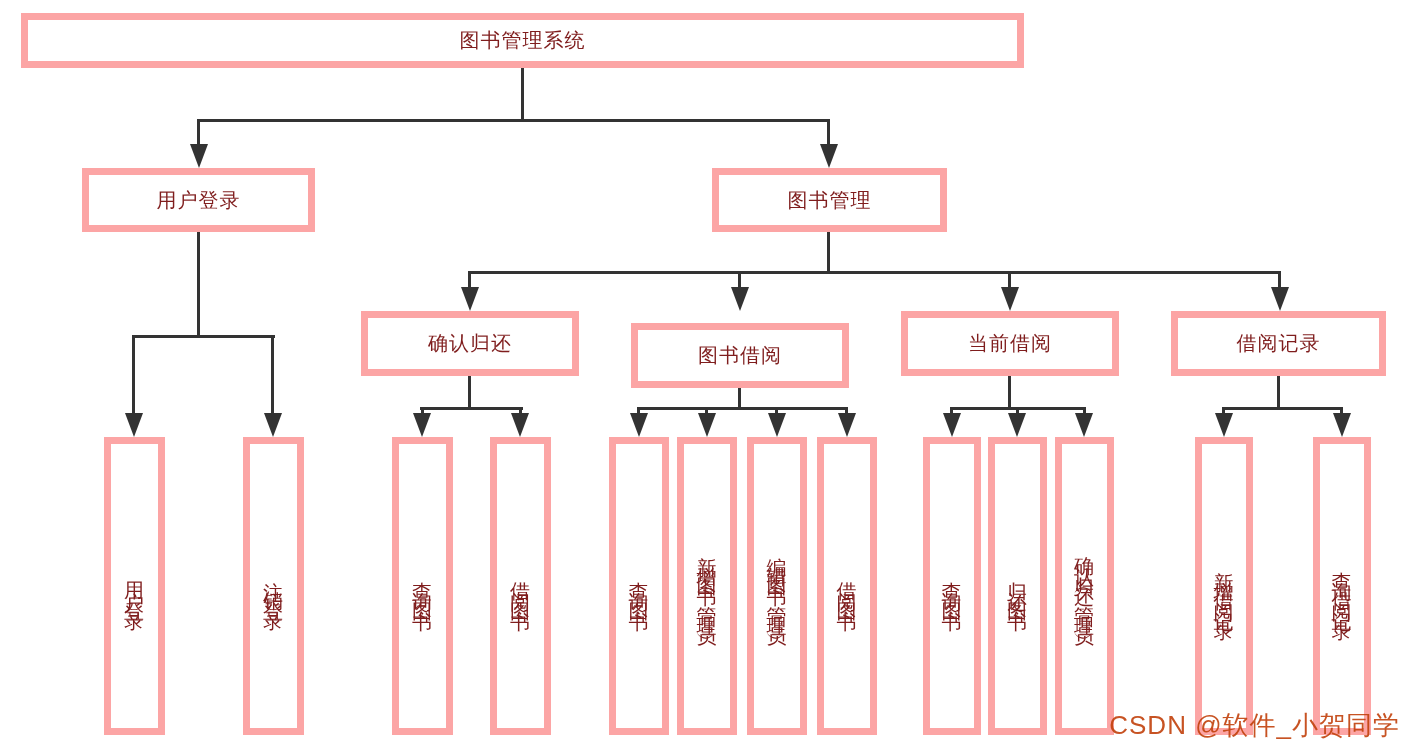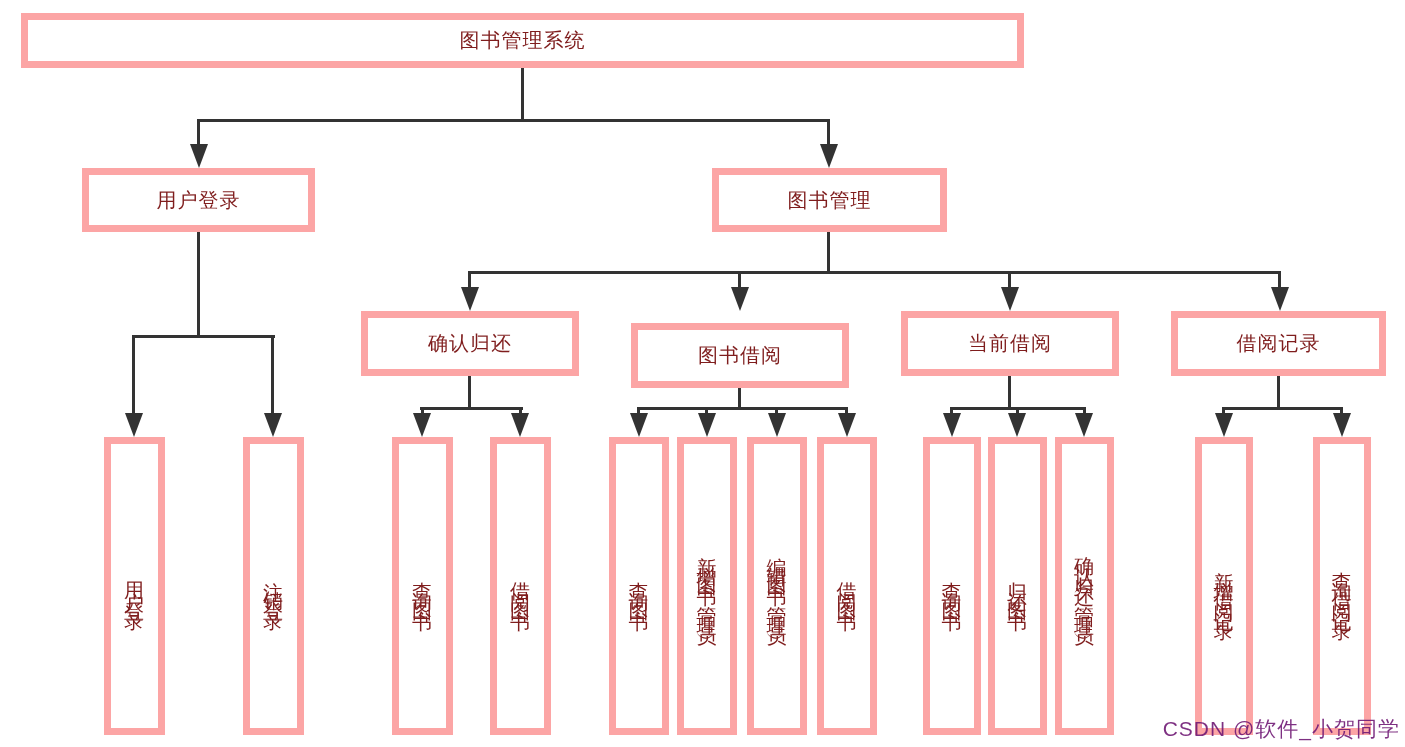--- a/index.html
+++ b/index.html
@@ -18,21 +18,21 @@
   }
   .v{position:absolute;width:3px;background:#333333;}
   .h{position:absolute;height:3px;background:#333333;}
   .arrow{
     position:absolute;width:0;height:0;
     border-left:9px solid transparent;border-right:9px solid transparent;
     border-top:24px solid #333333;
   }
   .watermark{
     position:absolute;right:5px;bottom:4px;z-index:10;
-    font-size:21px;color:#701a75;letter-spacing:1px;opacity:.9;
+    font-size:26px;color:#c2410c;letter-spacing:1px;opacity:.9;
   }
 </style>
 </head>
 <body>
 
 <div class="canvas">
 
   <div class="v" style="left:521px;top:68px;height:52px"></div>
   <div class="h" style="left:197px;top:119px;width:633px"></div>
   <div class="v" style="left:197px;top:119px;height:27px"></div>

